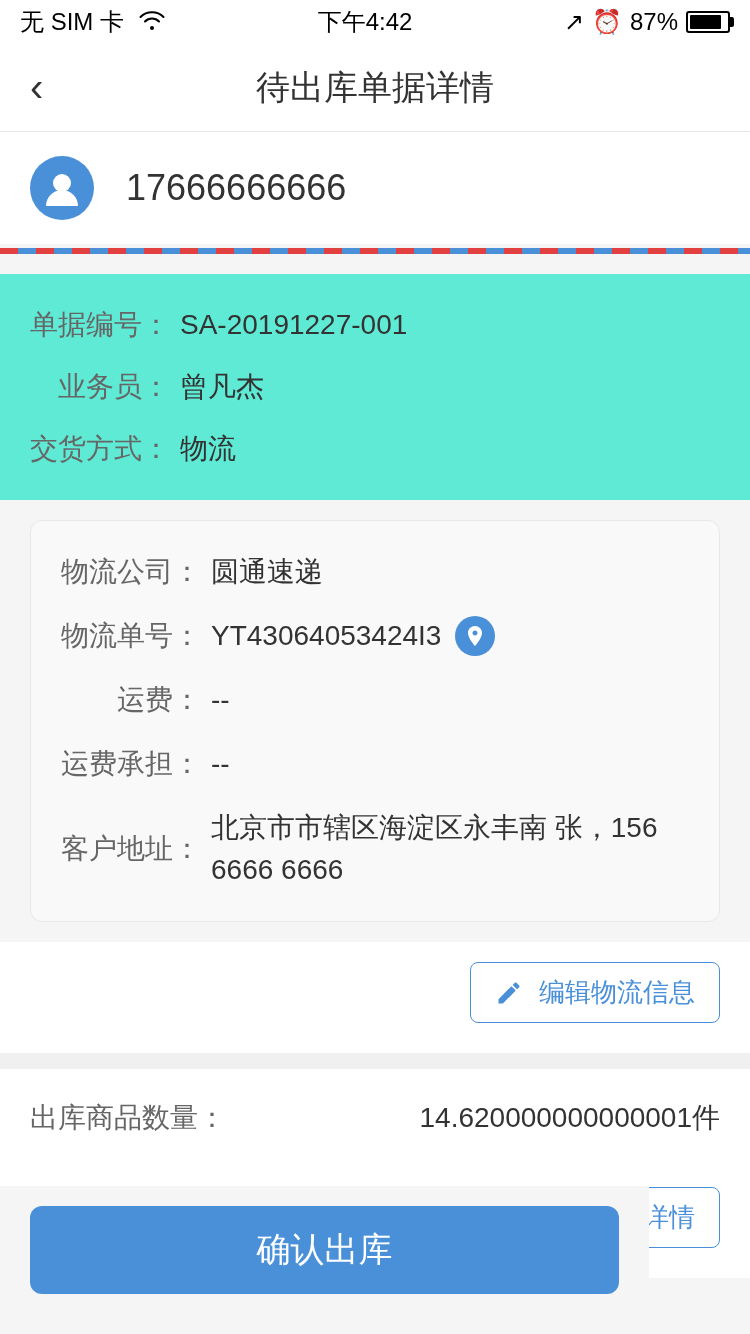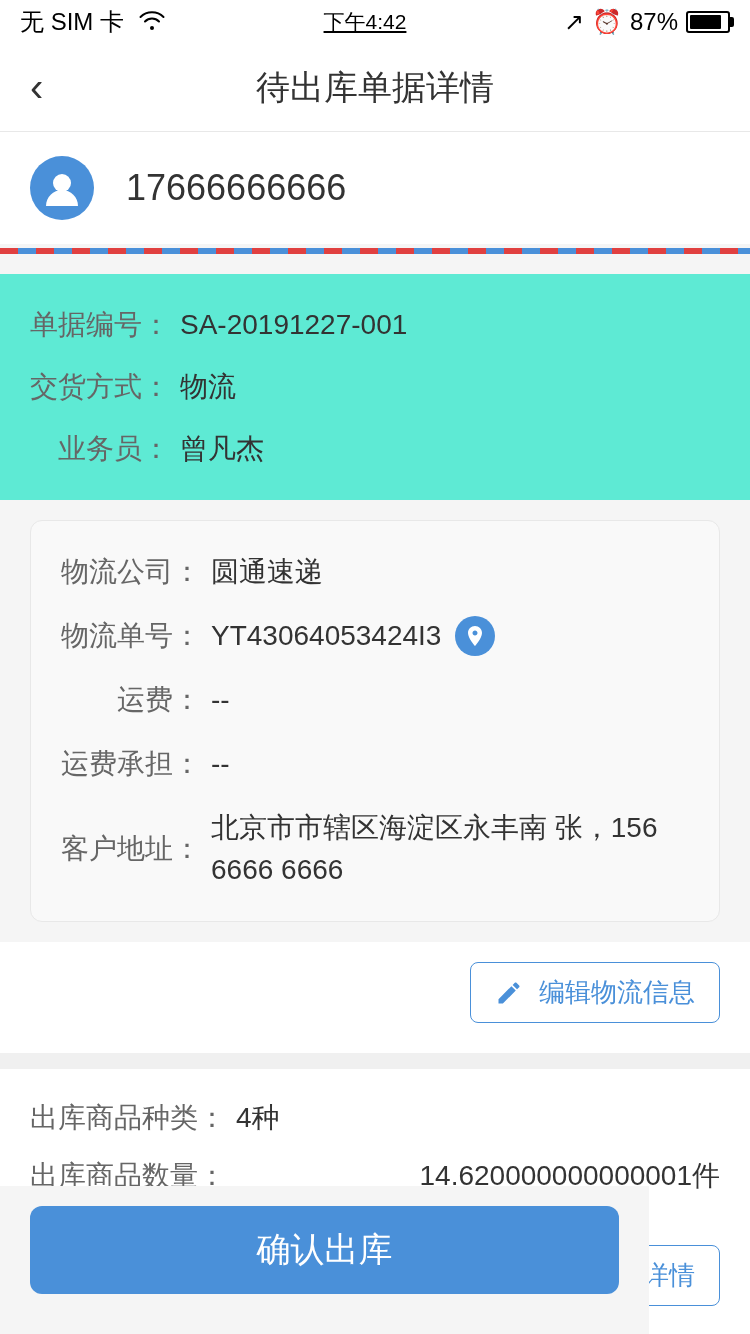--- a/index.html
+++ b/index.html
@@ -20,21 +20,21 @@
       height: 44px;
       background: #fff;
       display: flex;
       align-items: center;
       justify-content: space-between;
       padding: 0 20px;
       font-size: 24px;
       color: #000;
     }
     .status-left { display: flex; align-items: center; gap: 14px; }
-    .status-center { font-size: 21px; font-weight: 500; text-decoration: underline; }
+    .status-center { font-size: 24px; font-weight: 500; }
     .status-right { display: flex; align-items: center; gap: 8px; font-size: 24px; }
     .battery-icon { width: 44px; height: 22px; border: 2px solid #000; border-radius: 3px; position: relative; display: inline-flex; align-items: center; padding: 2px; }
     .battery-icon::after { content: ''; position: absolute; right: -6px; top: 50%; transform: translateY(-50%); width: 4px; height: 10px; background: #000; border-radius: 0 2px 2px 0; }
     .battery-fill { height: 100%; width: 87%; background: #000; border-radius: 1px; }
 
     
     .nav-bar {
       width: 750px;
       height: 88px;
       background: #fff;
@@ -301,26 +301,26 @@
 </div>
 
 <div class="dashed-divider"></div>
 
 <div class="info-section">
   <div class="info-row">
     <span class="info-label">单据编号：</span>
     <span class="info-value">SA-20191227-001</span>
   </div>
   <div class="info-row">
+    <span class="info-label">业务员：</span>
+    <span class="info-value">曾凡杰</span>
+  </div>
+  <div class="info-row">
     <span class="info-label">交货方式：</span>
     <span class="info-value">物流</span>
-  </div>
-  <div class="info-row">
-    <span class="info-label">业务员：</span>
-    <span class="info-value">曾凡杰</span>
   </div>
 </div>
 
 <div class="logistics-card">
   <div class="logistics-row">
     <span class="logistics-label">物流公司：</span>
     <span class="logistics-value">圆通速递</span>
   </div>
   <div class="logistics-row">
     <span class="logistics-label">物流单号：</span>
@@ -353,24 +353,20 @@
       <path d="M3 17.25V21h3.75L17.81 9.94l-3.75-3.75L3 17.25zM20.71 7.04c.39-.39.39-1.02 0-1.41l-2.34-2.34c-.39-.39-1.02-.39-1.41 0l-1.83 1.83 3.75 3.75 1.83-1.83z" fill="#4a90d9"></path>
     </svg>
     <span>编辑物流信息</span>
   </button>
 </div>
 
 <div class="section-divider"></div>
 
 <div class="goods-section">
   <div class="goods-row">
-    <span class="goods-label">出库商品种类：</span>
-    <span class="goods-value">4种</span>
-  </div>
-  <div class="goods-row">
     <span class="goods-label">出库商品数量：</span>
     <span class="goods-value">14.620000000000001件</span>
   </div>
 </div>
 
 <div class="view-detail-row">
   <button class="view-detail-btn">
     <svg viewBox="0 0 24 24" xmlns="http://www.w3.org/2000/svg">
       <path d="M14 2H6c-1.1 0-2 .9-2 2v16c0 1.1.9 2 2 2h12c1.1 0 2-.9 2-2V8l-6-6zM6 20V4h7v5h5v11H6zm2-8h8v2H8v-2zm0 4h5v2H8v-2z" fill="#4a90d9"></path>
     </svg>

